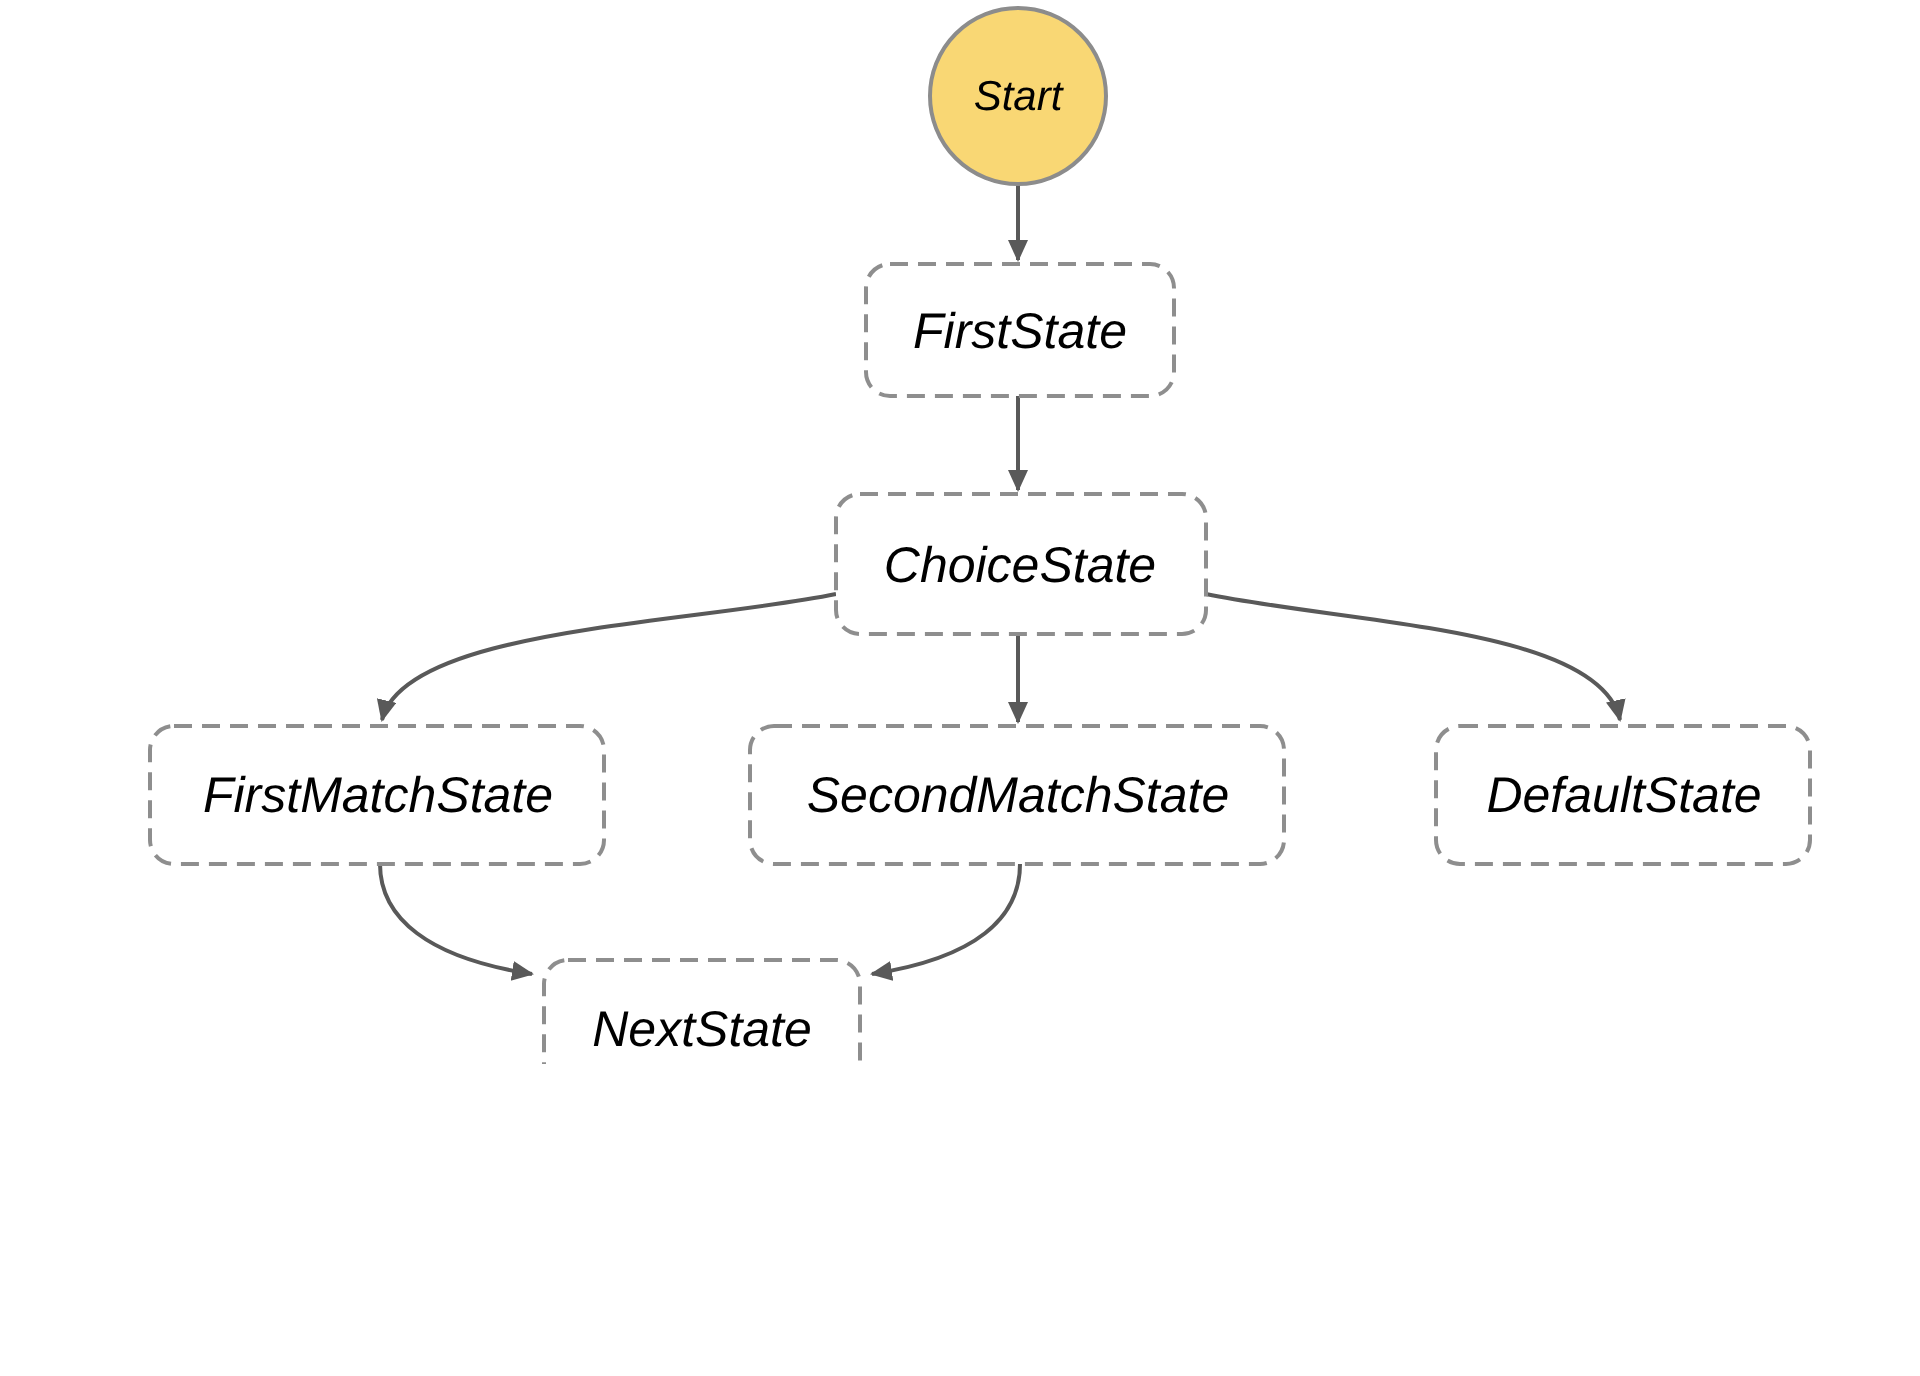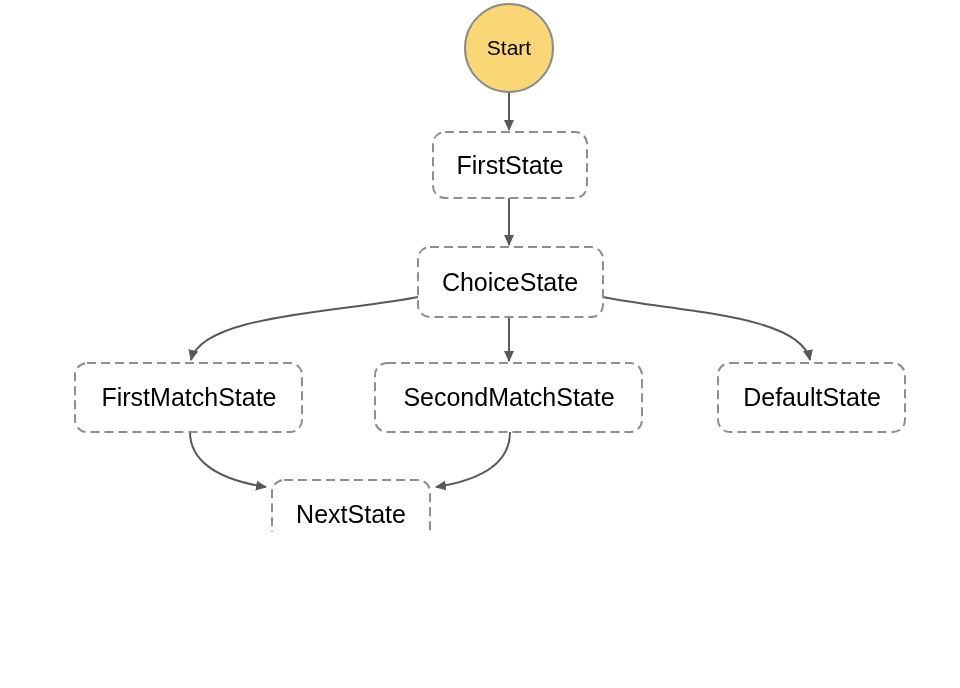--- a/index.html
+++ b/index.html
@@ -7,20 +7,21 @@
     padding: 0;
     background: #ffffff;
     font-family: "Liberation Sans", sans-serif;
   }
   .canvas {
     position: relative;
     width: 960px;
     height: 532px;
     background: #ffffff;
     overflow: hidden;
+    font-style: italic;
   }
   svg { display: block; }
   .edge {
     fill: none;
     stroke: #595959;
     stroke-width: 2;
   }
   .state-rect {
     fill: #ffffff;
     stroke: #8E8E8E;

